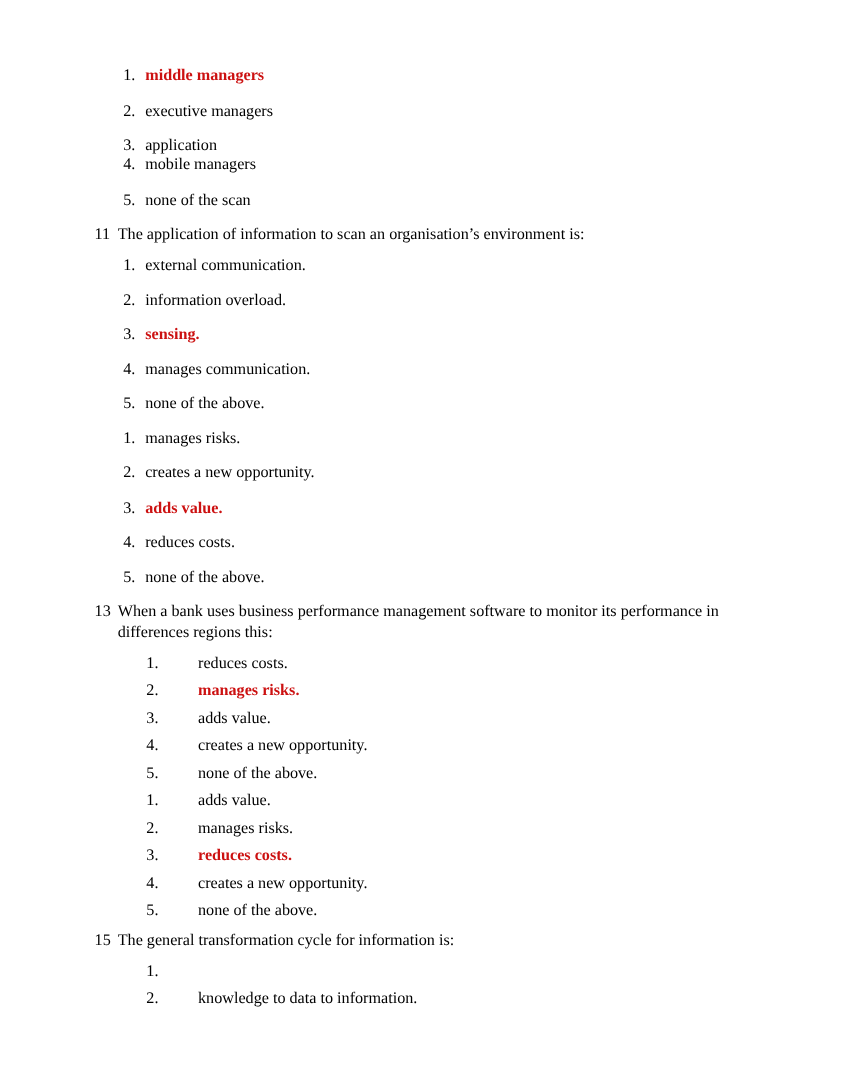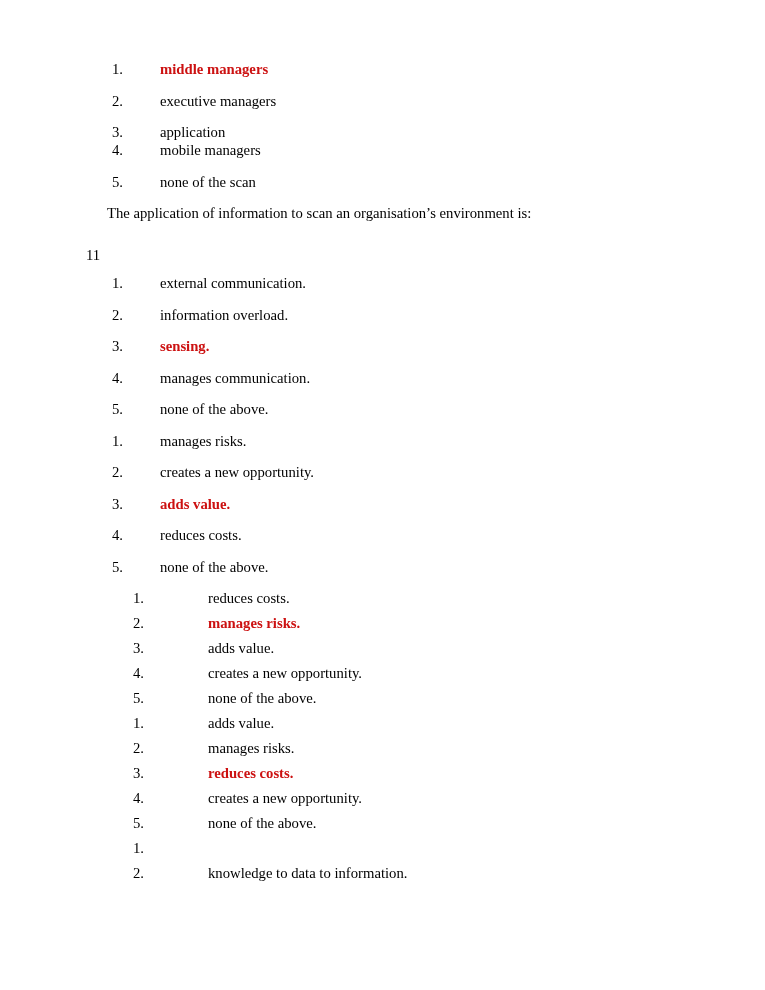--- a/index.html
+++ b/index.html
@@ -40,21 +40,21 @@
   }
   .q-row {
     display: flex;
     align-items: flex-start;
   }
   .q-num {
     flex: 0 0 auto;
     text-align: left;
     white-space: pre;
   }
-  .q-num.wide { min-width: 21px; margin-top: 42px; }
+  .q-num.wide { min-width: 21px; }
   .q-num.tight { min-width: 0; }
   .q-text {
     flex: 1 1 auto;
   }
 
   
   .opts {
     margin: 0;
     padding: 0;
     list-style: none;
@@ -64,21 +64,20 @@
     align-items: baseline;
     font-size: 14.7px;
     line-height: 18px;
   }
   .opt-marker {
     flex: 0 0 auto;
     white-space: pre;
   }
   .opt-text {
     flex: 1 1 auto;
-    margin-left: 28px;
   }
   .opt.correct .opt-text {
     color: #CC1111;
     font-weight: bold;
   }
 
   
   .indent-a .opt-marker { width: 20px; margin-left: 26px; }
   .indent-a .opt { margin-bottom: 13.5px; }
   .indent-a .opt.tight-gap { margin-bottom: 0px; }
@@ -166,20 +165,24 @@
             <span class="opt-marker">4.</span>
             <span class="opt-text">reduces costs.</span>
           </li>
           <li class="opt">
             <span class="opt-marker">5.</span>
             <span class="opt-text">none of the above.</span>
           </li>
         </ul>
       </div>
       <div class="block indent-b">
+        <div class="question q-row q-gap-before q-gap-after">
+          <span class="q-num wide">13</span>
+          <span class="q-text">When a bank uses business performance management software to monitor its performance in differences regions this:</span>
+        </div>
         <ul class="opts">
           <li class="opt">
             <span class="opt-marker">1.</span>
             <span class="opt-text">reduces costs.</span>
           </li>
           <li class="opt correct">
             <span class="opt-marker">2.</span>
             <span class="opt-text">manages risks.</span>
           </li>
           <li class="opt">
@@ -214,20 +217,24 @@
             <span class="opt-marker">4.</span>
             <span class="opt-text">creates a new opportunity.</span>
           </li>
           <li class="opt">
             <span class="opt-marker">5.</span>
             <span class="opt-text">none of the above.</span>
           </li>
         </ul>
       </div>
       <div class="block indent-b">
+        <div class="question q-row q-gap-before q-gap-after">
+          <span class="q-num wide">15</span>
+          <span class="q-text">The general transformation cycle for information is:</span>
+        </div>
         <ul class="opts">
           <li class="opt">
             <span class="opt-marker">1.</span>
           </li>
           <li class="opt">
             <span class="opt-marker">2.</span>
             <span class="opt-text">knowledge to data to information.</span>
           </li>
         </ul>
       </div>

